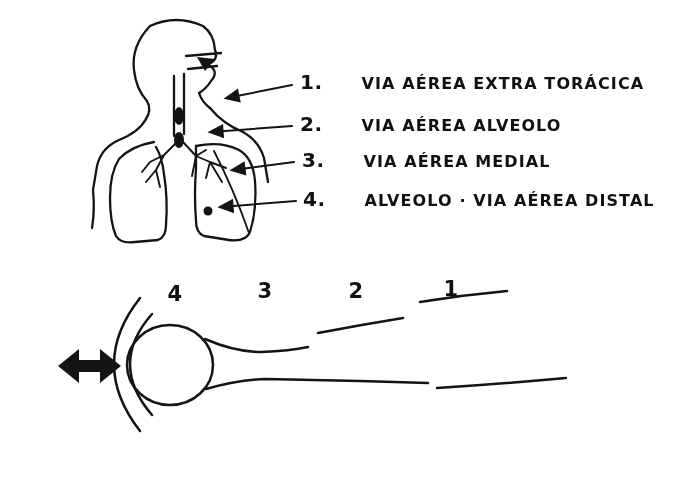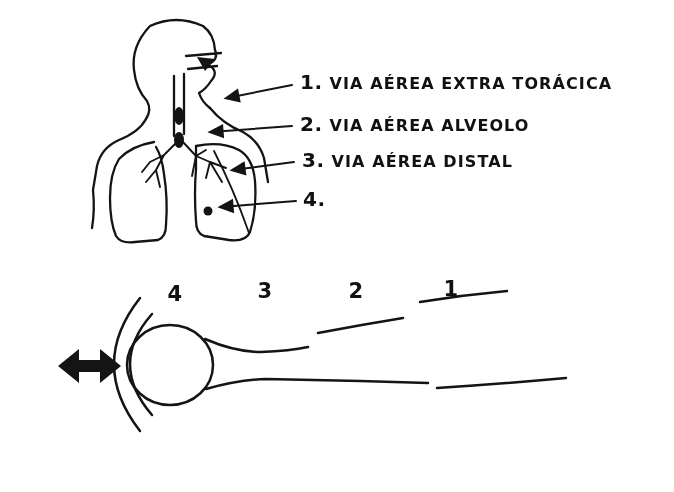--- a/index.html
+++ b/index.html
@@ -14,21 +14,21 @@
   svg{position:absolute;left:0;top:0;}
   .label-row{
     position:absolute;
     display:flex;
     align-items:baseline;
     gap:7px;
     white-space:nowrap;
     font-weight:700;
   }
   .label-num{font-size:20px;letter-spacing:.5px;}
-  .label-text{font-size:16px;letter-spacing:1.1px;}
+  .label-text{font-size:16px;letter-spacing:1.1px;margin-left:32px;}
   .zone-num{
     position:absolute;
     width:26px;
     text-align:center;
     font-size:21px;
     font-weight:700;
     letter-spacing:.5px;
   }
 </style>
 </head>
@@ -106,24 +106,25 @@
   <div class="label-row" style="left:300px;top:70px">
     <span class="label-num">1.</span>
     <span class="label-text">VIA AÉREA EXTRA TORÁCICA</span>
   </div>
   <div class="label-row" style="left:300px;top:112px">
     <span class="label-num">2.</span>
     <span class="label-text">VIA AÉREA ALVEOLO</span>
   </div>
   <div class="label-row" style="left:302px;top:148px">
     <span class="label-num">3.</span>
-    <span class="label-text">VIA AÉREA DISTAL</span>
+    <span class="label-text">VIA AÉREA MEDIAL</span>
   </div>
   <div class="label-row" style="left:303px;top:187px">
     <span class="label-num">4.</span>
+    <span class="label-text">ALVEOLO · VIA AÉREA DISTAL</span>
   </div>
 
   <div class="zone-num" style="left:162px;top:282px">4</div>
   <div class="zone-num" style="left:252px;top:279px">3</div>
   <div class="zone-num" style="left:343px;top:279px">2</div>
   <div class="zone-num" style="left:438px;top:277px">1</div>
 
 </div>
 
 </body></html>

